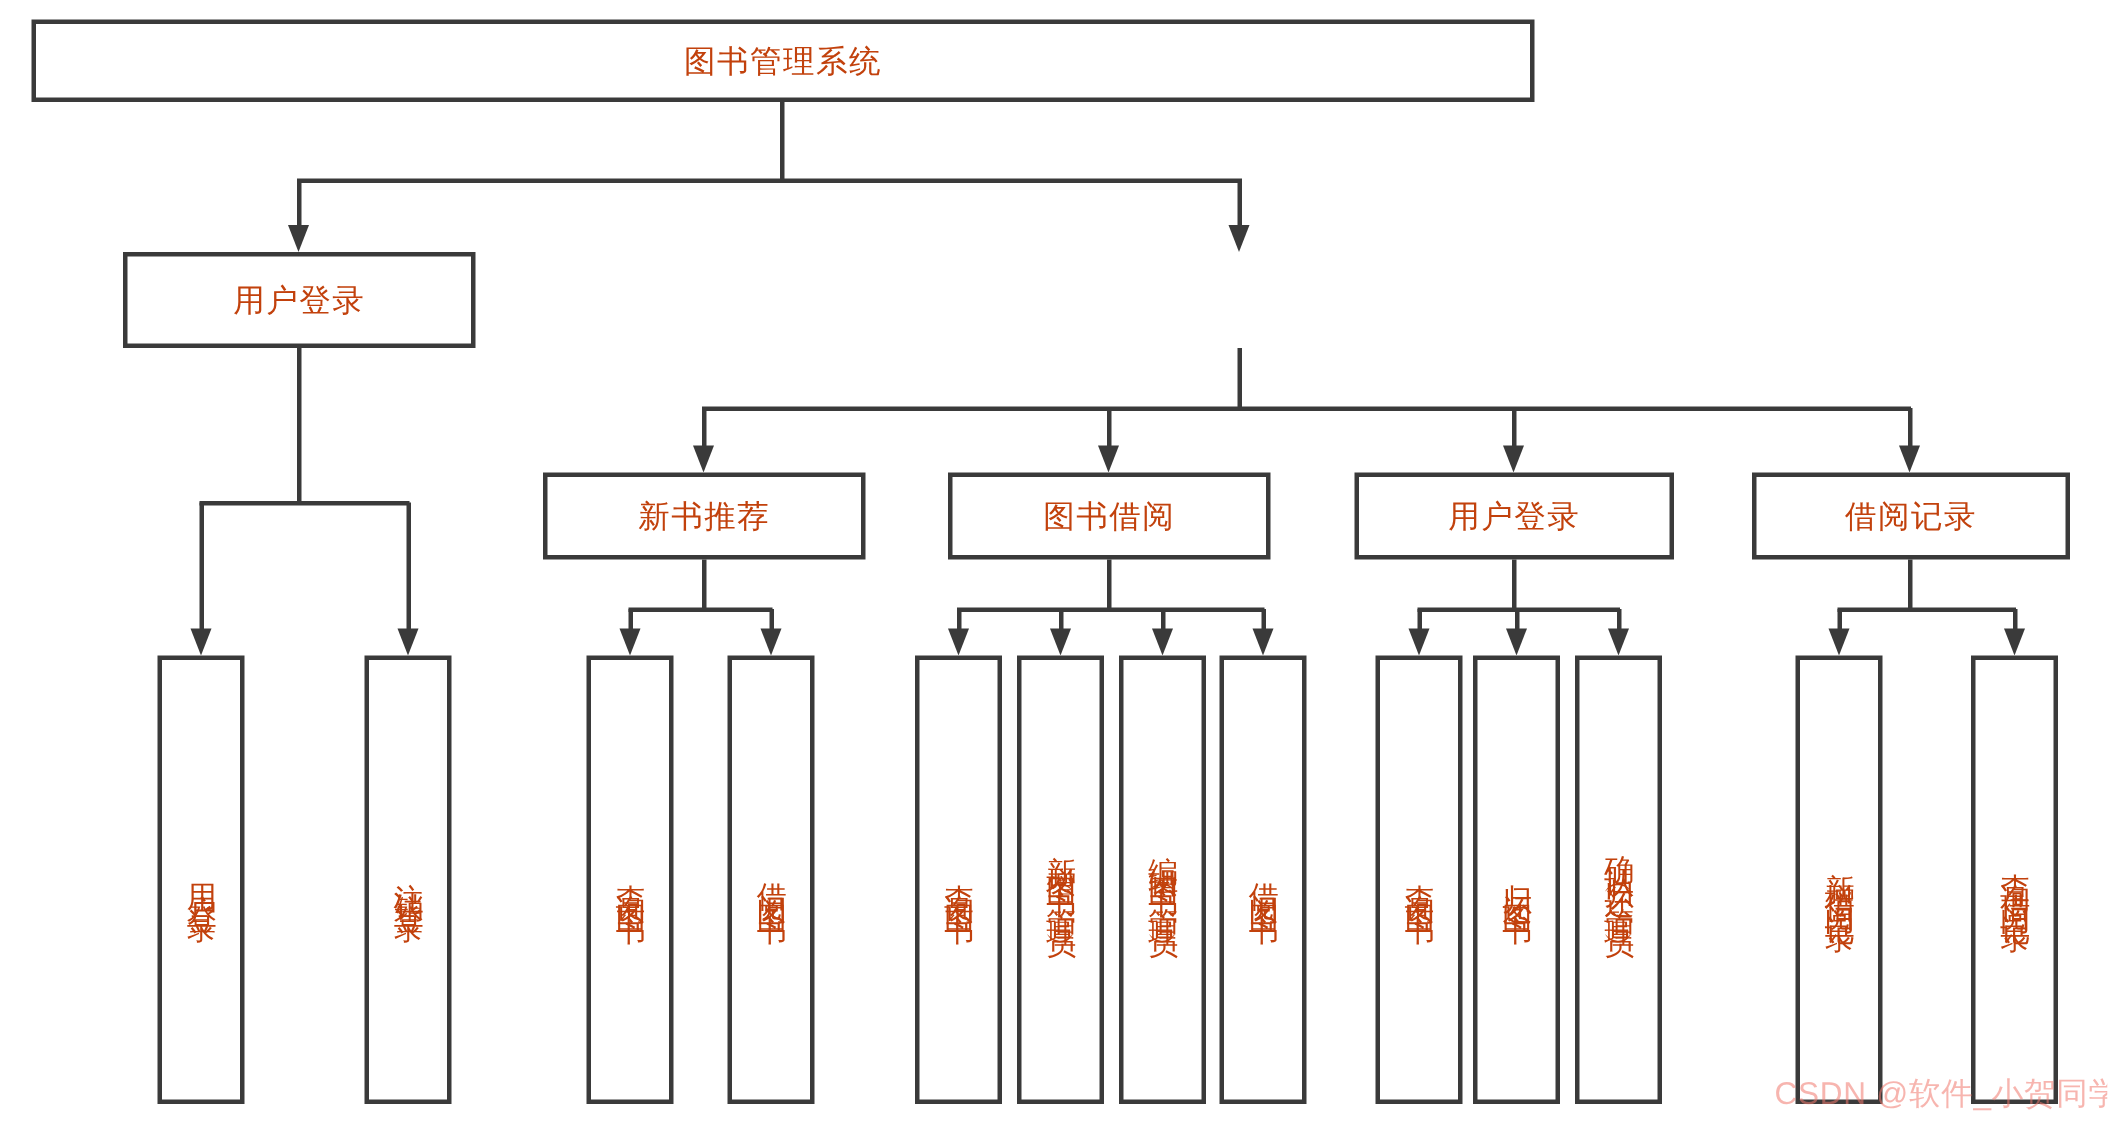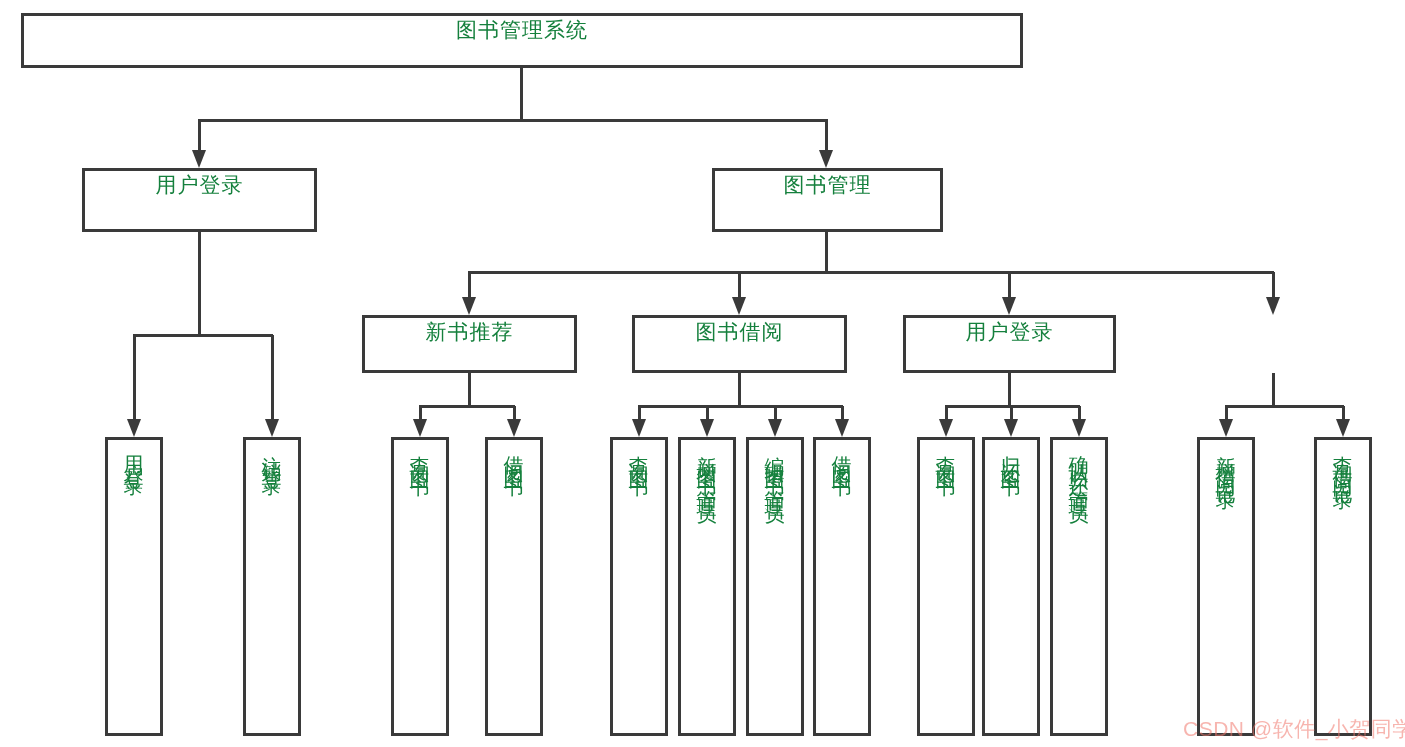--- a/index.html
+++ b/index.html
@@ -9,23 +9,23 @@
     background:#ffffff;
     font-family:"Liberation Sans","DejaVu Sans",sans-serif;
     overflow:hidden;
   }
   .box{
     position:absolute;
     box-sizing:border-box;
     border:3px solid #3a3a3a;
     background:#ffffff;
     display:flex;
-    align-items:flex-start;
+    align-items:center;
     justify-content:center;
-    color:#15803d;
+    color:#c2410c;
   }
   .box.h span{
     font-size:21px;
     letter-spacing:1px;
     white-space:nowrap;
   }
   .box.v span{
     writing-mode:vertical-rl;
     text-orientation:mixed;
     font-size:20px;
@@ -64,23 +64,20 @@
   <div class="vl" style="left:520px;top:68px;height:52px"></div>
   <div class="hl" style="left:198px;top:119px;width:630px"></div>
   <div class="vl" style="left:198px;top:120px;height:32px"></div>
   <div class="arrow" style="left:192px;top:150px"></div>
   <div class="vl" style="left:825px;top:120px;height:32px"></div>
   <div class="arrow" style="left:819px;top:150px"></div>
 
   <div class="box h" style="left:82px;top:168px;width:235px;height:64px">
     <span>用户登录</span>
   </div>
-  <div class="box h" style="left:712px;top:168px;width:231px;height:64px">
-    <span>图书管理</span>
-  </div>
 
   <div class="vl" style="left:198px;top:232px;height:103px"></div>
   <div class="hl" style="left:133px;top:334px;width:140px"></div>
   <div class="vl" style="left:133px;top:335px;height:86px"></div>
   <div class="arrow" style="left:127px;top:419px"></div>
   <div class="vl" style="left:271px;top:335px;height:86px"></div>
   <div class="arrow" style="left:265px;top:419px"></div>
 
   <div class="vl" style="left:825px;top:232px;height:41px"></div>
   <div class="hl" style="left:468px;top:271px;width:806px"></div>
@@ -94,20 +91,23 @@
   <div class="arrow" style="left:1266px;top:297px"></div>
 
   <div class="box h" style="left:632px;top:315px;width:215px;height:58px">
     <span>图书借阅</span>
   </div>
   <div class="box h" style="left:362px;top:315px;width:215px;height:58px">
     <span>新书推荐</span>
   </div>
   <div class="box h" style="left:903px;top:315px;width:213px;height:58px">
     <span>用户登录</span>
+  </div>
+  <div class="box h" style="left:1168px;top:315px;width:212px;height:58px">
+    <span>借阅记录</span>
   </div>
 
   <div class="vl" style="left:468px;top:373px;height:33px"></div>
   <div class="hl" style="left:419px;top:405px;width:96px"></div>
   <div class="vl" style="left:419px;top:406px;height:15px"></div>
   <div class="arrow" style="left:413px;top:419px"></div>
   <div class="vl" style="left:513px;top:406px;height:15px"></div>
   <div class="arrow" style="left:507px;top:419px"></div>
 
   <div class="vl" style="left:738px;top:373px;height:33px"></div>

